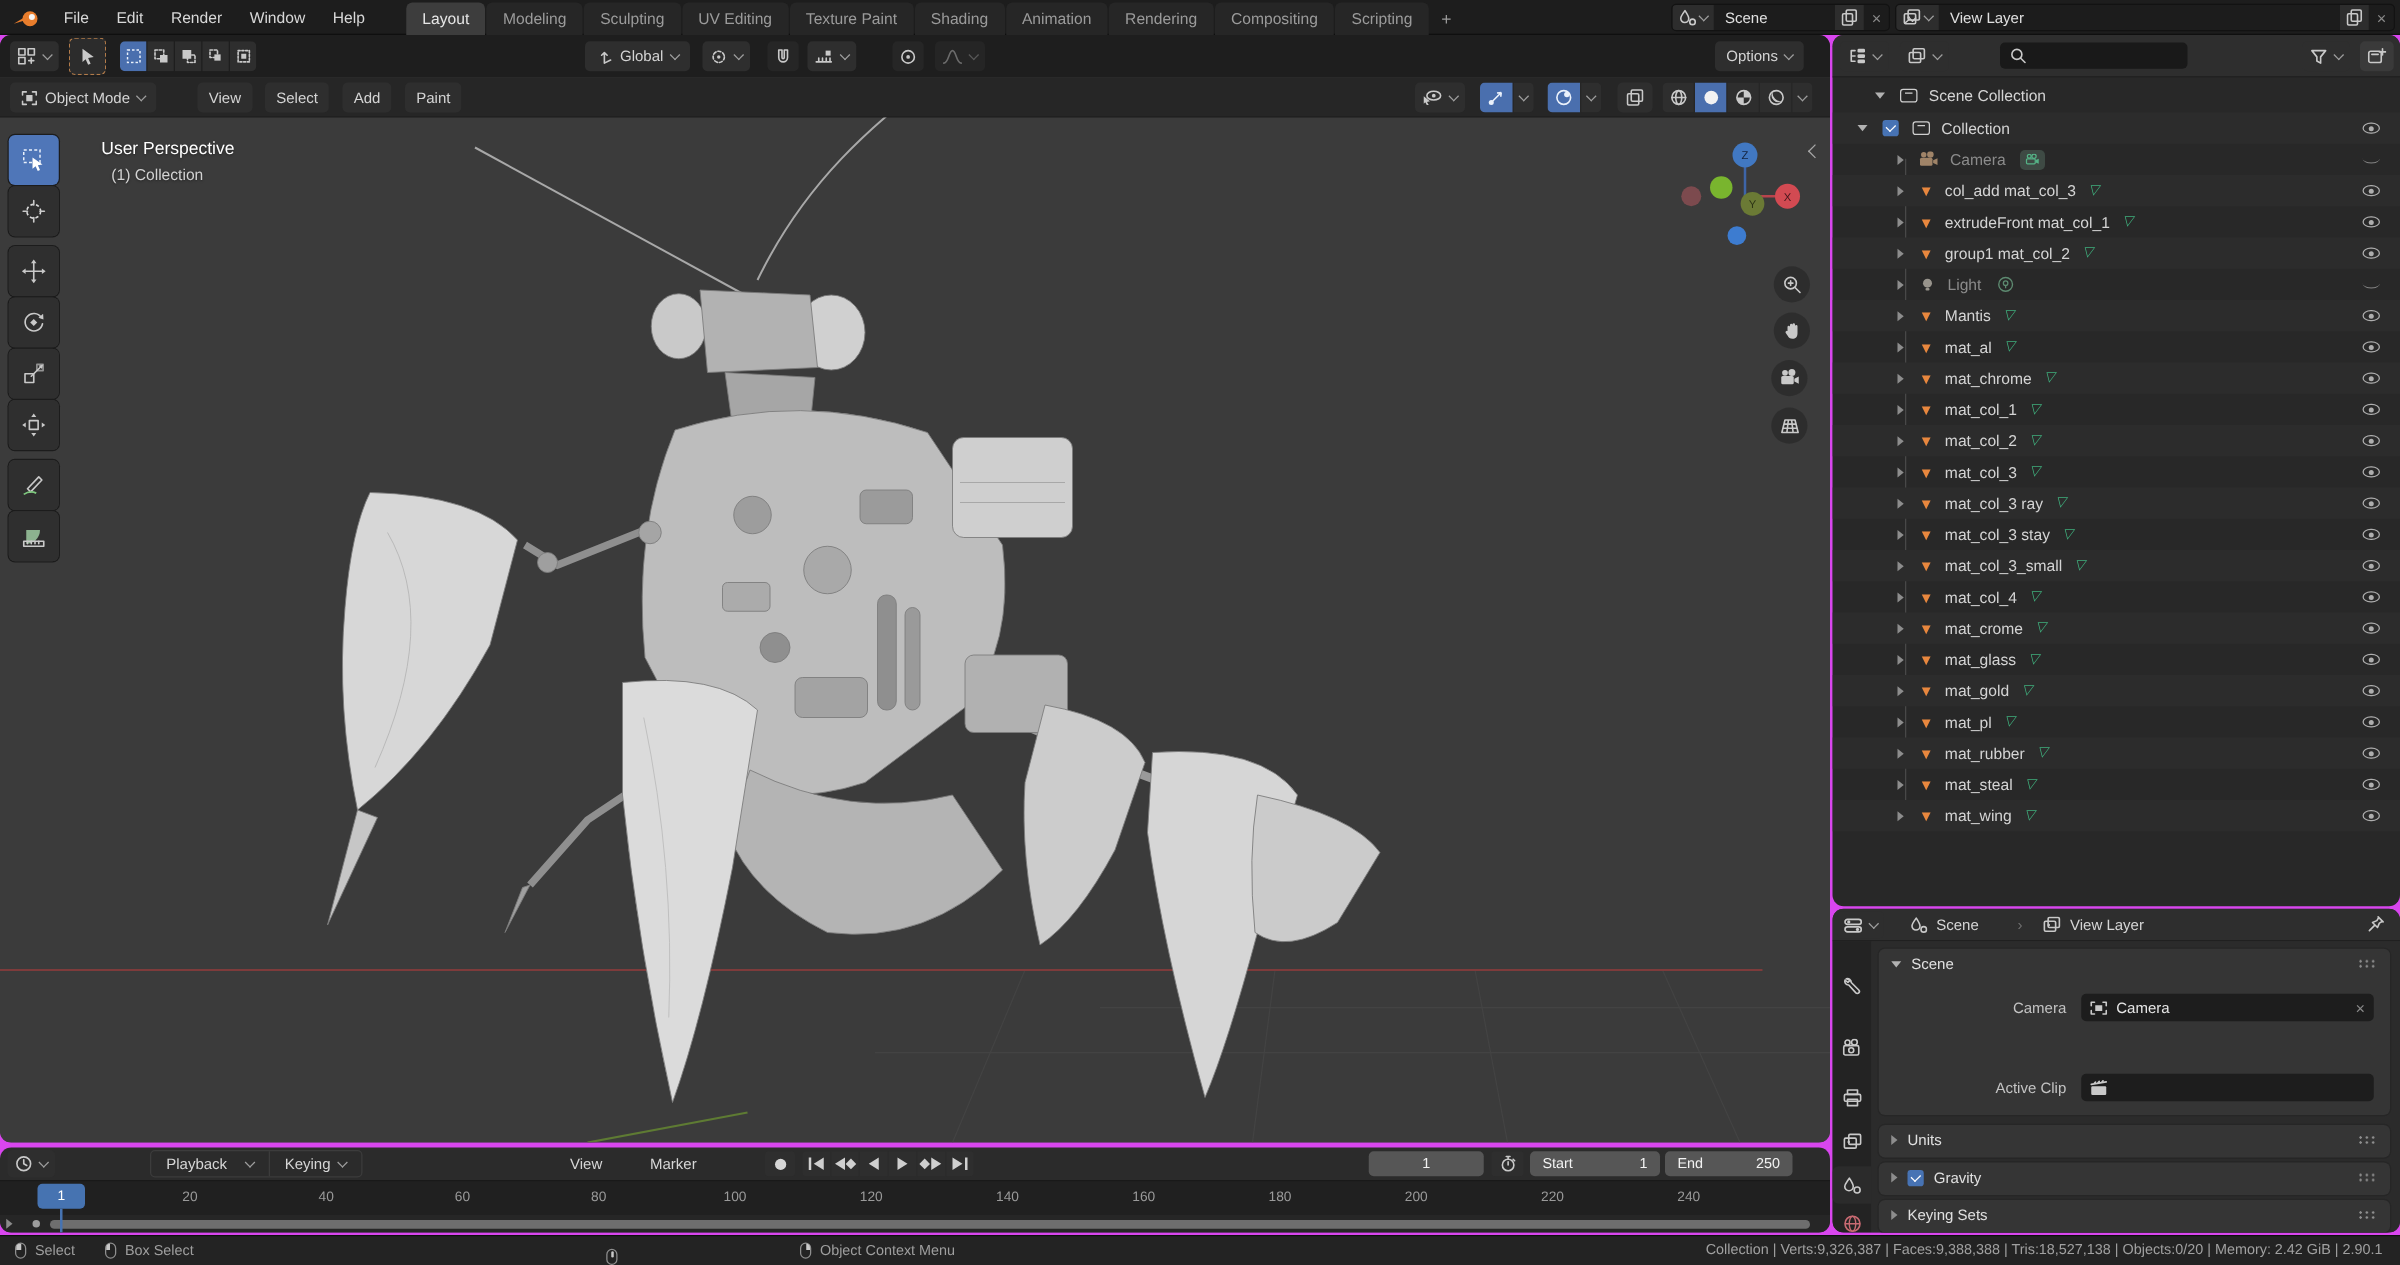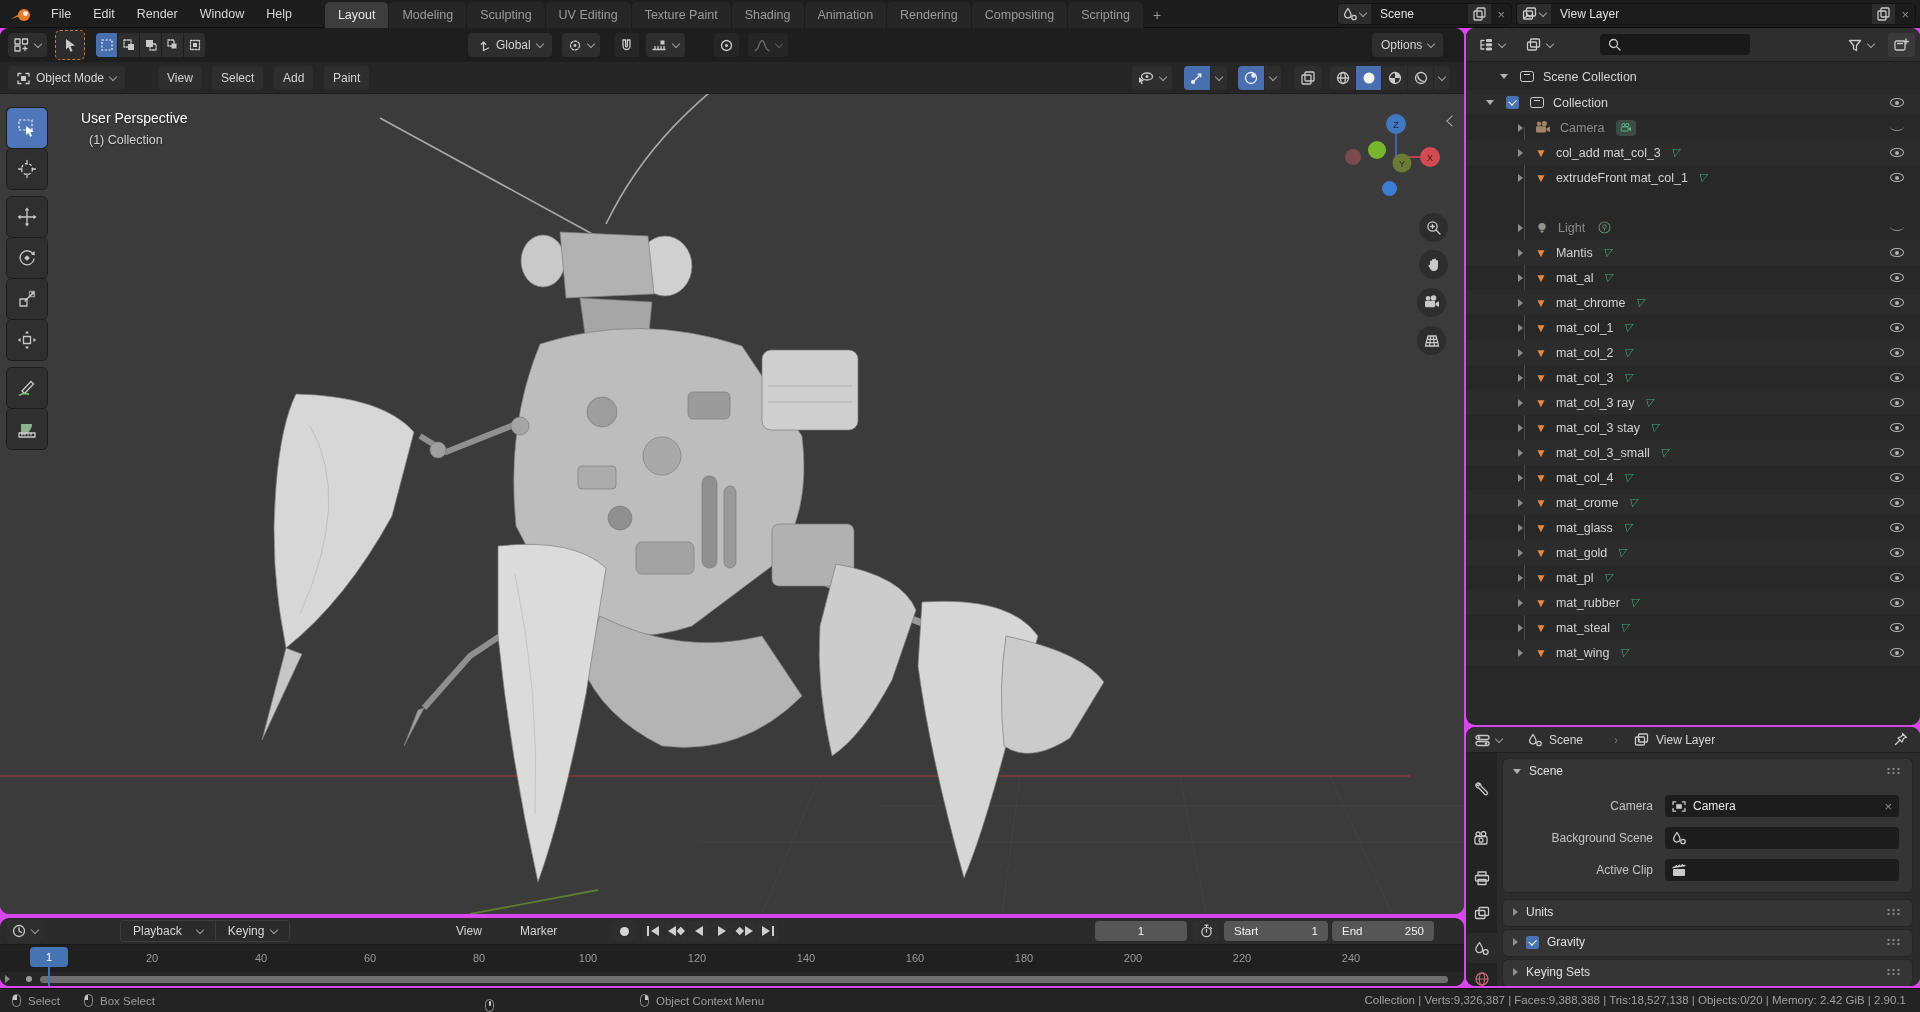--- a/index.html
+++ b/index.html
@@ -570,20 +570,28 @@
         <span class="eyeo" style="margin-right:16px"></span>
     </div>
     <div class="orow" style="top:137px">
       <i class="trir" style="margin-left:52px"></i>
         <i class="iobj" style="margin-left:12px"></i>
       <span class="olab">extrudeFront mat_col_1</span>
         <i class="idata"></i>
       <span class="grow"></span>
         <span class="eyeo" style="margin-right:16px"></span>
     </div>
+    <div class="orow alt" style="top:162px">
+      <i class="trir" style="margin-left:52px"></i>
+        <i class="iobj" style="margin-left:12px"></i>
+      <span class="olab">group1 mat_col_2</span>
+        <i class="idata"></i>
+      <span class="grow"></span>
+        <span class="eyeo" style="margin-right:16px"></span>
+    </div>
 
     <div class="orow" style="top:187px">
       <i class="trir" style="margin-left:52px"></i>
       <svg class="ic" width="14" height="14" viewBox="0 0 14 14" style="margin-left:12px">
           <circle cx="7" cy="5.5" r="3.6" fill="#98948c"></circle>
           <rect x="5.4" y="9.4" width="3.2" height="2" rx="0.8" fill="#98948c"></rect>
         </svg>
       <span class="olab dim">Light</span>
       <svg class="ic" width="15" height="15" viewBox="0 0 15 15" style="margin-left:12px">
           <circle cx="7.5" cy="7.5" r="5.5" fill="none" stroke="#5d8a70" stroke-width="1.1"></circle>
@@ -822,29 +830,20 @@
           <span class="pfield">
             <svg class="ic" width="14" height="13" viewBox="0 0 14 13">
                 <path class="s" d="M1,4.5 V1.8 H3.6 M10.4,1.8 H13 V4.5 M13,8.5 V11.2 H10.4 M3.6,11.2 H1 V8.5"></path>
                 <rect class="f" x="4.2" y="4.2" width="5.6" height="4.6"></rect>
               </svg>
             <span>Camera</span>
             <span class="grow"></span>
             <span class="idx" style="padding:0"></span>
           </span>
         </div>
-        <div class="prow" style="top:67px">
-          <span class="plab">Background Scene</span>
-          <span class="pfield">
-            <svg class="ic" width="14" height="14" viewBox="0 0 14 14">
-                <path class="s" d="M5,1.5 C7,4.5 8,6 8,7.8 a3.2,3.2 0 1 1 -6.4,0 C1.6,6 2.8,4.5 5,1.5 Z"></path>
-                <circle class="s" cx="11" cy="10.5" r="2.2"></circle>
-              </svg>
-          </span>
-        </div>
         <div class="prow" style="top:99px">
           <span class="plab">Active Clip</span>
           <span class="pfield">
             <svg class="ic" width="15" height="13" viewBox="0 0 15 13">
                 <rect class="f" x="1" y="5" width="12" height="7" rx="1"></rect>
                 <path class="s" d="M1,3.5 L13,1.5 M3,3.2 l1.4,-1.6 M6,2.7 l1.4,-1.6 M9,2.2 l1.4,-1.6"></path>
               </svg>
           </span>
         </div>
       </div>

